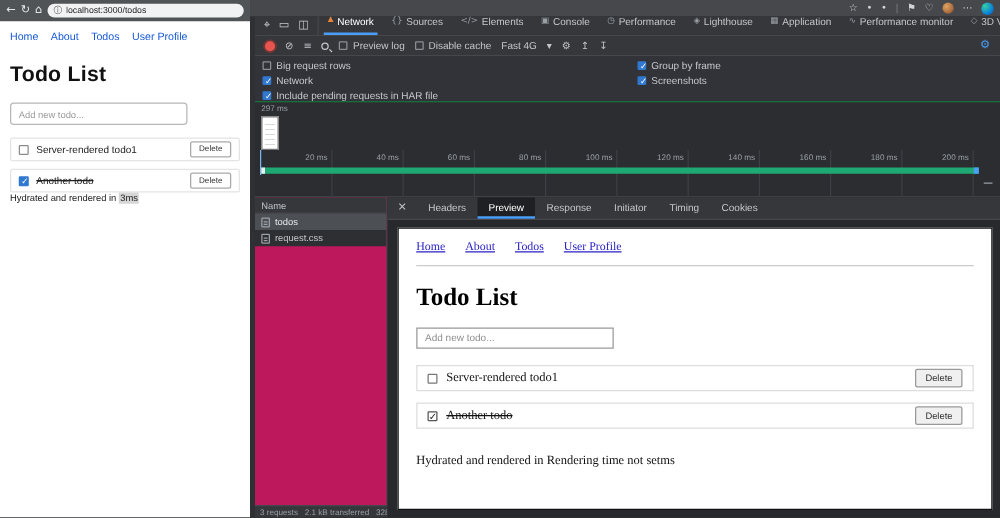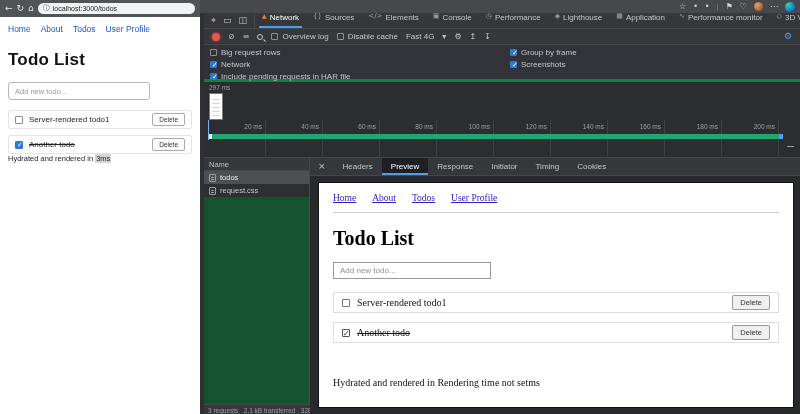--- a/index.html
+++ b/index.html
@@ -51,37 +51,37 @@
   #dt-nettoolbar{left:0;top:29px;width:596px;height:16px;background:#35373b;border-bottom:1px solid #45474b;display:flex;align-items:center;gap:8px;padding:0 8px;color:#c4c7ca;font-size:8px}
   .rec-dot{width:8px;height:8px;border-radius:50%;background:#e8544f;box-shadow:0 0 0 1.5px #703634;cursor:pointer;flex:none}
   .mag{width:6px;height:6px;border:1.2px solid #c4c7ca;border-radius:50%;position:relative;cursor:pointer;flex:none}
   .mag::after{content:"";position:absolute;width:3px;height:1.2px;background:#c4c7ca;transform:rotate(45deg);left:4.5px;top:5.5px}
   .chk-item{display:flex;align-items:center;gap:4px;cursor:pointer;white-space:nowrap}
   .chk-item .cb{width:7px;height:7px;background:transparent;border-color:#8b8f94}
   .chk-item .cb.checked{background:#3178d0;border-color:#3178d0}
   #dt-nettoolbar .throttle{display:flex;align-items:flex-end;gap:3px;cursor:pointer}
   #dt-nettoolbar .gear-blue{margin-left:auto;color:#4a9ef8;font-size:9px;cursor:pointer}
 
-  #dt-options{left:0;top:45px;width:596px;height:37px;background:#313338;border-bottom:3px solid #15803d;color:#c4c7ca;font-size:8px}
+  #dt-options{left:0;top:45px;width:596px;height:37px;background:#313338;border-bottom:1px solid #15803d;color:#c4c7ca;font-size:8px}
   .optrow{position:absolute;display:flex;align-items:center;gap:4px}
 
   #dt-overview{left:0;top:82px;width:596px;height:76px;background:#2b2d30;border-bottom:1px solid #45474b}
   #ov-time{position:absolute;left:5px;top:2px;font-size:6.5px;color:#9aa0a6}
   #film-thumb{position:absolute;left:5px;top:11px;width:14px;height:27px;background:#fff;border:1px solid #777;cursor:pointer;background-image:repeating-linear-gradient(to bottom,transparent 0 3px,#d8d8d8 3px 4px);background-size:70% 100%;background-repeat:no-repeat;background-position:2px 2px}
   #ov-grid{position:absolute;left:5px;top:38px;width:570px;height:38px;display:flex}
   #ov-grid .cell{width:57px;flex:none;border-right:1px solid #3c3f43;position:relative}
   #ov-grid .cell .tick{position:absolute;right:3px;top:3px;font-size:6.5px;color:#9aa0a6}
   #ov-bar{position:absolute;left:5px;top:52px;width:574px;height:5px;background:#1fa873;cursor:grab}
   #ov-bar .capL{position:absolute;left:0;top:0;width:3px;height:5px;background:#e8eef2}
   #ov-bar .capR{position:absolute;right:0;top:0;width:4px;height:5px;background:#4a9ef8}
   #ov-selline{position:absolute;left:4px;top:38px;width:1px;height:20px;background:#7ab3ef}
   #ov-dash{position:absolute;right:6px;top:64px;width:7px;height:1px;background:#9aa0a6}
 
   
-  #req-list{left:0;top:158px;width:106px;height:246px;background:#14532d;border-right:1px solid #45474b}
+  #req-list{left:0;top:158px;width:106px;height:246px;background:#be185d;border-right:1px solid #45474b}
   #req-header{height:13px;background:#35373b;border-bottom:1px solid #45474b;display:flex;align-items:center;padding:0 5px;font-size:7.5px;color:#bdc1c6}
   .req-row{height:13px;display:flex;align-items:center;gap:4px;padding:0 5px;font-size:7.5px;color:#c4c7ca;cursor:pointer}
   .req-row.selected{background:#4c4f54;color:#e8eaed}
   .req-row:nth-child(odd):not(.selected){background:#2d2f32}
   .file-ico{width:7px;height:8px;border:1px solid #9aa0a6;border-radius:1px;flex:none;position:relative}
   .file-ico::after{content:"";position:absolute;left:1px;top:2px;right:1px;height:1px;background:#9aa0a6;box-shadow:0 2px 0 #9aa0a6}
   #dt-status{left:0;top:404px;width:106px;height:10px;background:#35373b;border-top:1px solid #45474b;font-size:6.5px;color:#9aa0a6;padding:2px 0 0 4px;white-space:pre;overflow:hidden}
 
   
   #detail-pane{left:106px;top:158px;width:490px;height:256px;background:#28292c}
@@ -99,21 +99,21 @@
   #preview-card hr{border:none;border-top:1px solid #ccc;margin-top:9px}
   #pc-title{font-size:20px;font-weight:bold;color:#000;margin-top:14px}
   .pc-input{display:block;width:158px;height:17px;border:1px solid #999;font-size:8px;padding:0 6px;color:#333;margin-top:12px;font-family:"Liberation Sans",sans-serif;outline:none}
   .pc-input::placeholder{color:#909090}
   .pc-row{border:1px solid #ddd;height:21px;display:flex;align-items:center;padding:0 8px;margin-top:9px}
   .pc-row .lbl{font-size:10px;color:#111;margin-left:7px;flex:1}
   .pc-row .cb{background:#fff;border-color:#777}
   .pc-row .cb.checked{background:#fff;border-color:#555}
   .pc-row .cb.checked::after{color:#222;font-size:8px;left:0;top:-1px}
   .pc-del{font-size:7.5px;color:#333;background:#f0f0f0;border:1px solid #999;border-radius:2px;padding:2px 7px;cursor:pointer;font-family:"Liberation Sans",sans-serif}
-  #pc-footer{font-size:10px;color:#111;margin-top:34px}
+  #pc-footer{font-size:10px;color:#111;margin-top:20px}
 </style>
 </head>
 <body>
 
 <div id="top-chrome" class="abs">
   <span class="ico">☆</span>
   <span class="ico">•</span>
   <span class="ico">•</span>
   <span class="divider">|</span>
   <span class="ico">⚑</span>
@@ -207,21 +207,21 @@
 
   </div>
 
   <div id="dt-nettoolbar" class="abs">
     <span class="rec-dot"></span>
     <span class="ico">⊘</span>
     <span class="ico">≡</span>
     <span class="mag"></span>
     <span class="chk-item">
       <span class="cb"></span>
-      <span>Overview log</span>
+      <span>Preview log</span>
     </span>
     <span class="chk-item">
       <span class="cb"></span>
       <span>Disable cache</span>
     </span>
     <span class="throttle">
       <span>Fast 4G</span>
     </span>
     <span class="ico">▾</span>
     <span class="ico">⚙</span>

